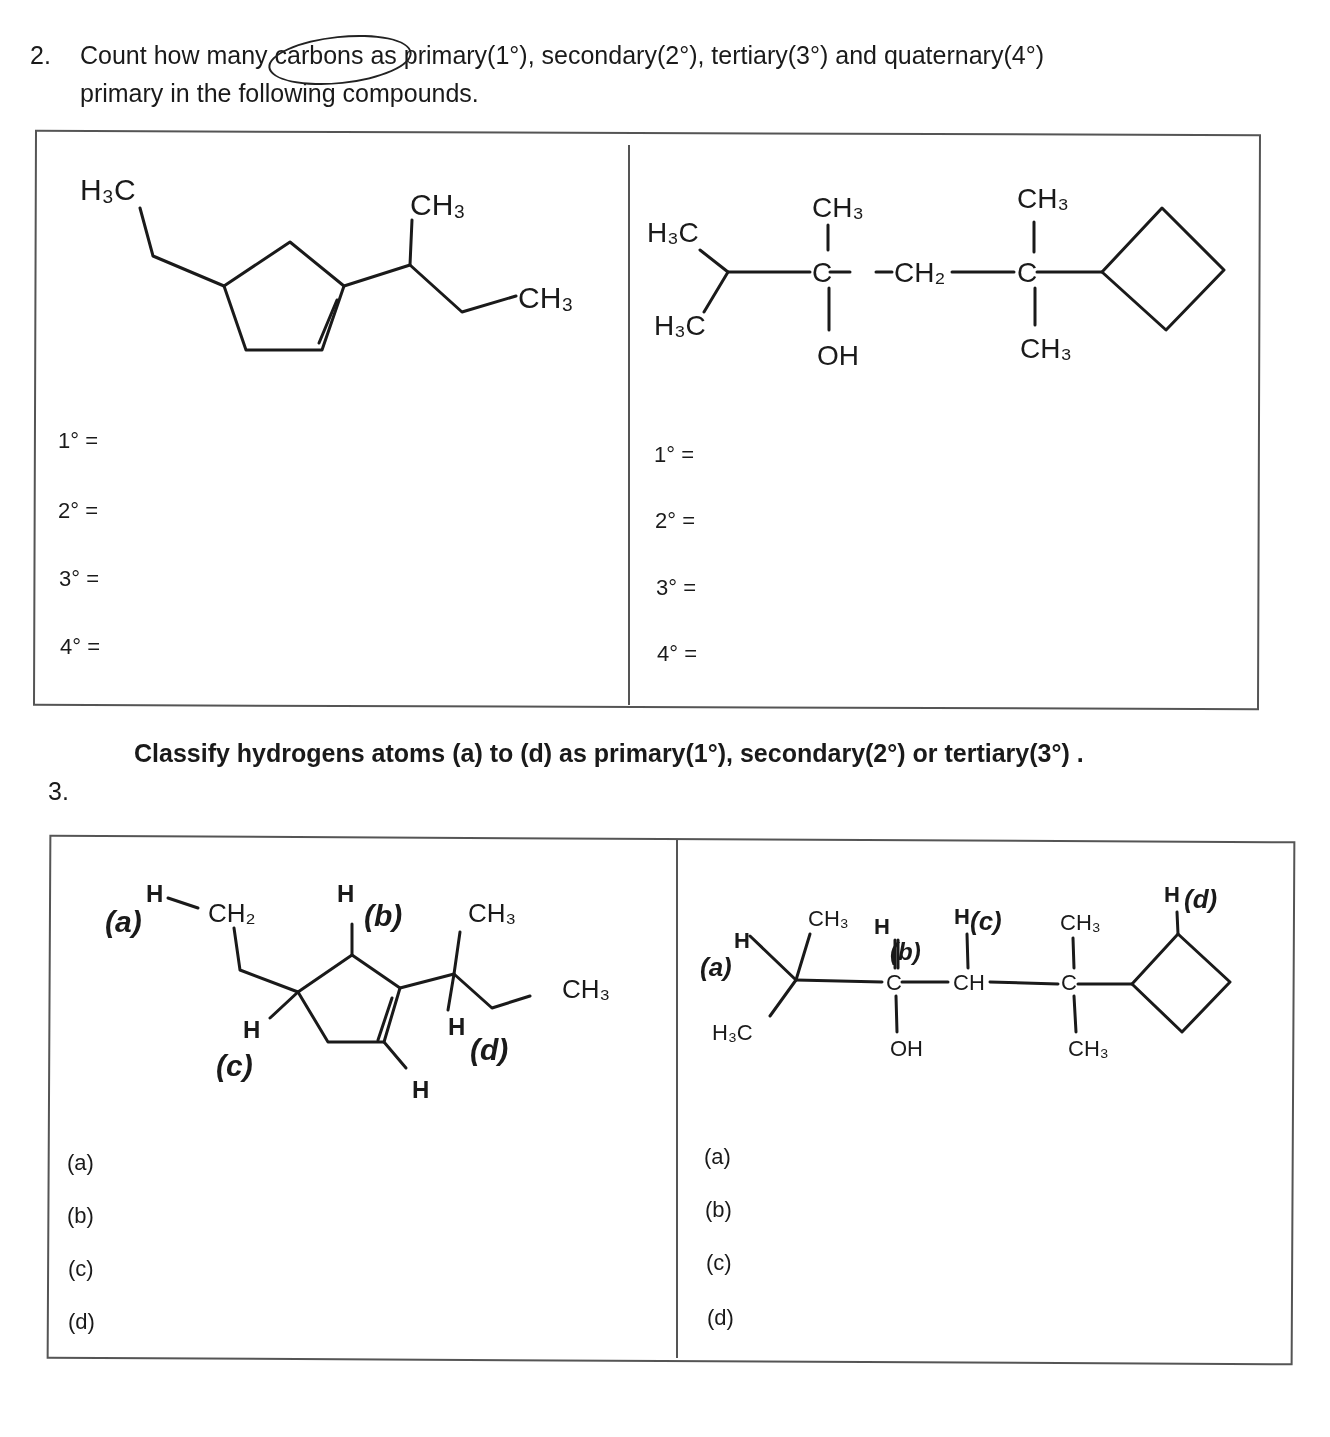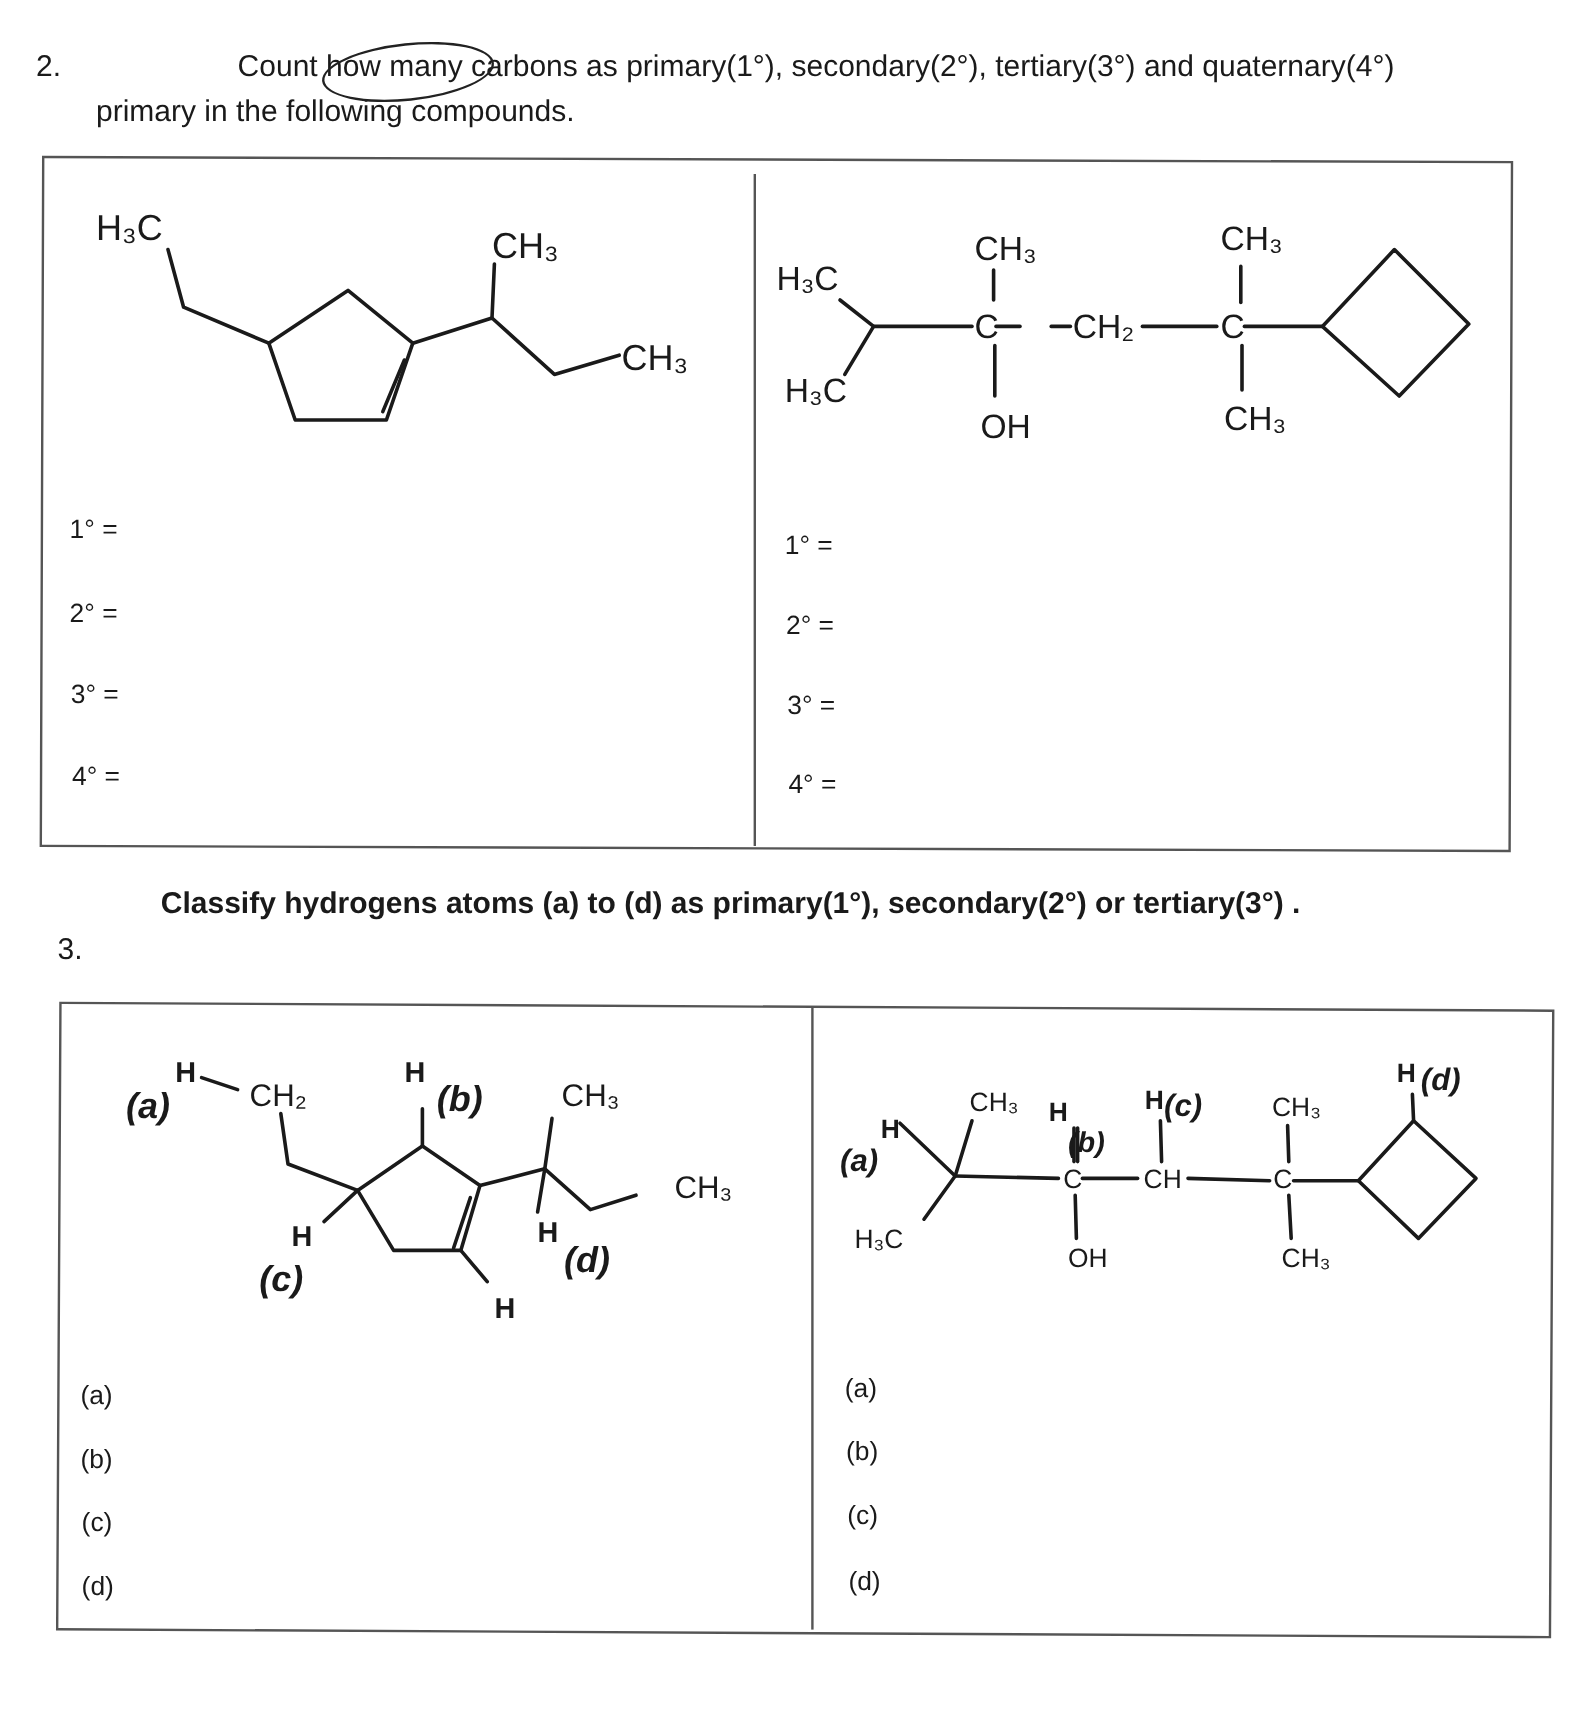--- a/index.html
+++ b/index.html
@@ -15,21 +15,21 @@
   svg text{font-family:"Liberation Sans",sans-serif;fill:#1a1a1a;}
   svg .b{stroke:#1a1a1a;stroke-width:3;fill:none;stroke-linecap:round;stroke-linejoin:round;}
   .hlabel{font-weight:bold;font-style:italic;}
   .circle-mark{position:absolute;border:2.5px solid #222;border-radius:50%;}
 </style>
 </head>
 <body>
 
 <div class="q-title">
   <span class="q-num abs" style="top:38px;">2.</span>
-  <span class="q-text abs" style="top:38px;text-align:center;">Count how many carbons as primary(1°), secondary(2°), tertiary(3°) and quaternary(4°)</span>
+  <span class="q-text abs" style="top:38px;">Count how many carbons as primary(1°), secondary(2°), tertiary(3°) and quaternary(4°)</span>
   <span class="q-text abs" style="top:76px;">primary in the following compounds.</span>
 </div>
 <div class="circle-mark" style="left:268px;top:36px;width:140px;height:44px;transform:rotate(-6deg);"></div>
 
 <div class="box" style="left:34px;top:132px;width:1226px;height:576px;transform:rotate(0.2deg);"></div>
 <div class="divider" style="left:628px;top:145px;height:560px;"></div>
 
 <svg class="abs" style="left:40px;top:150px;" width="590" height="220">
   <text x="40" y="50" font-size="30"><tspan>H₃C</tspan></text>
   <text x="370" y="65" font-size="30"><tspan>CH₃</tspan></text>

